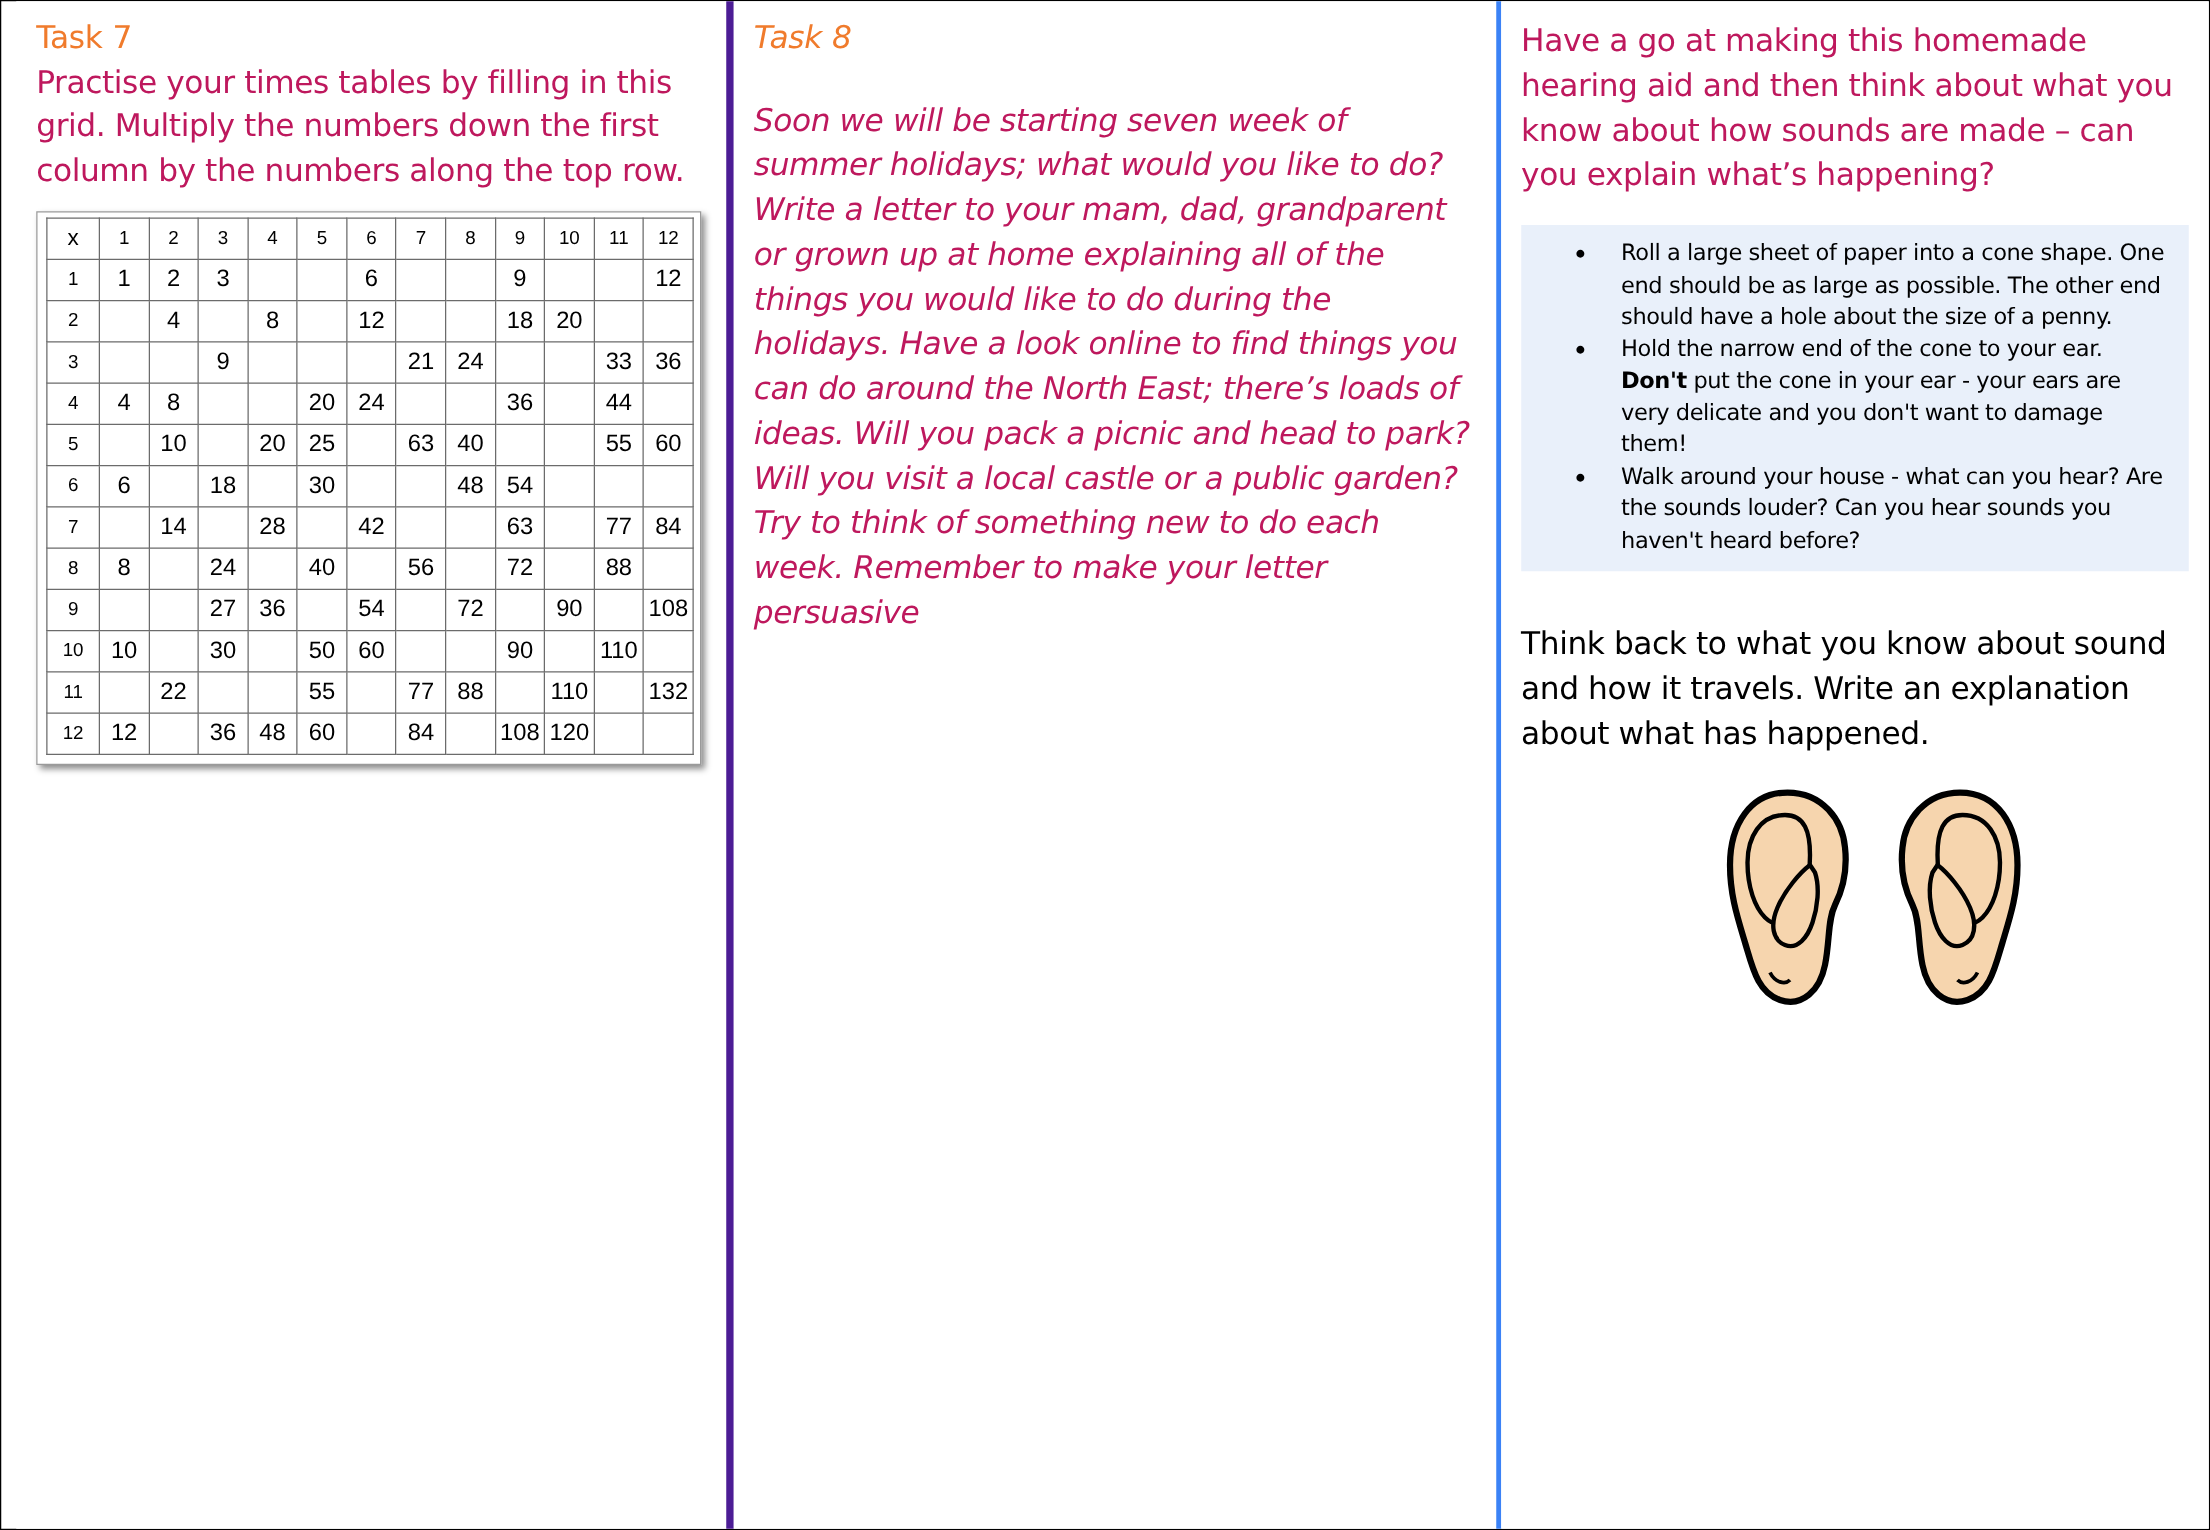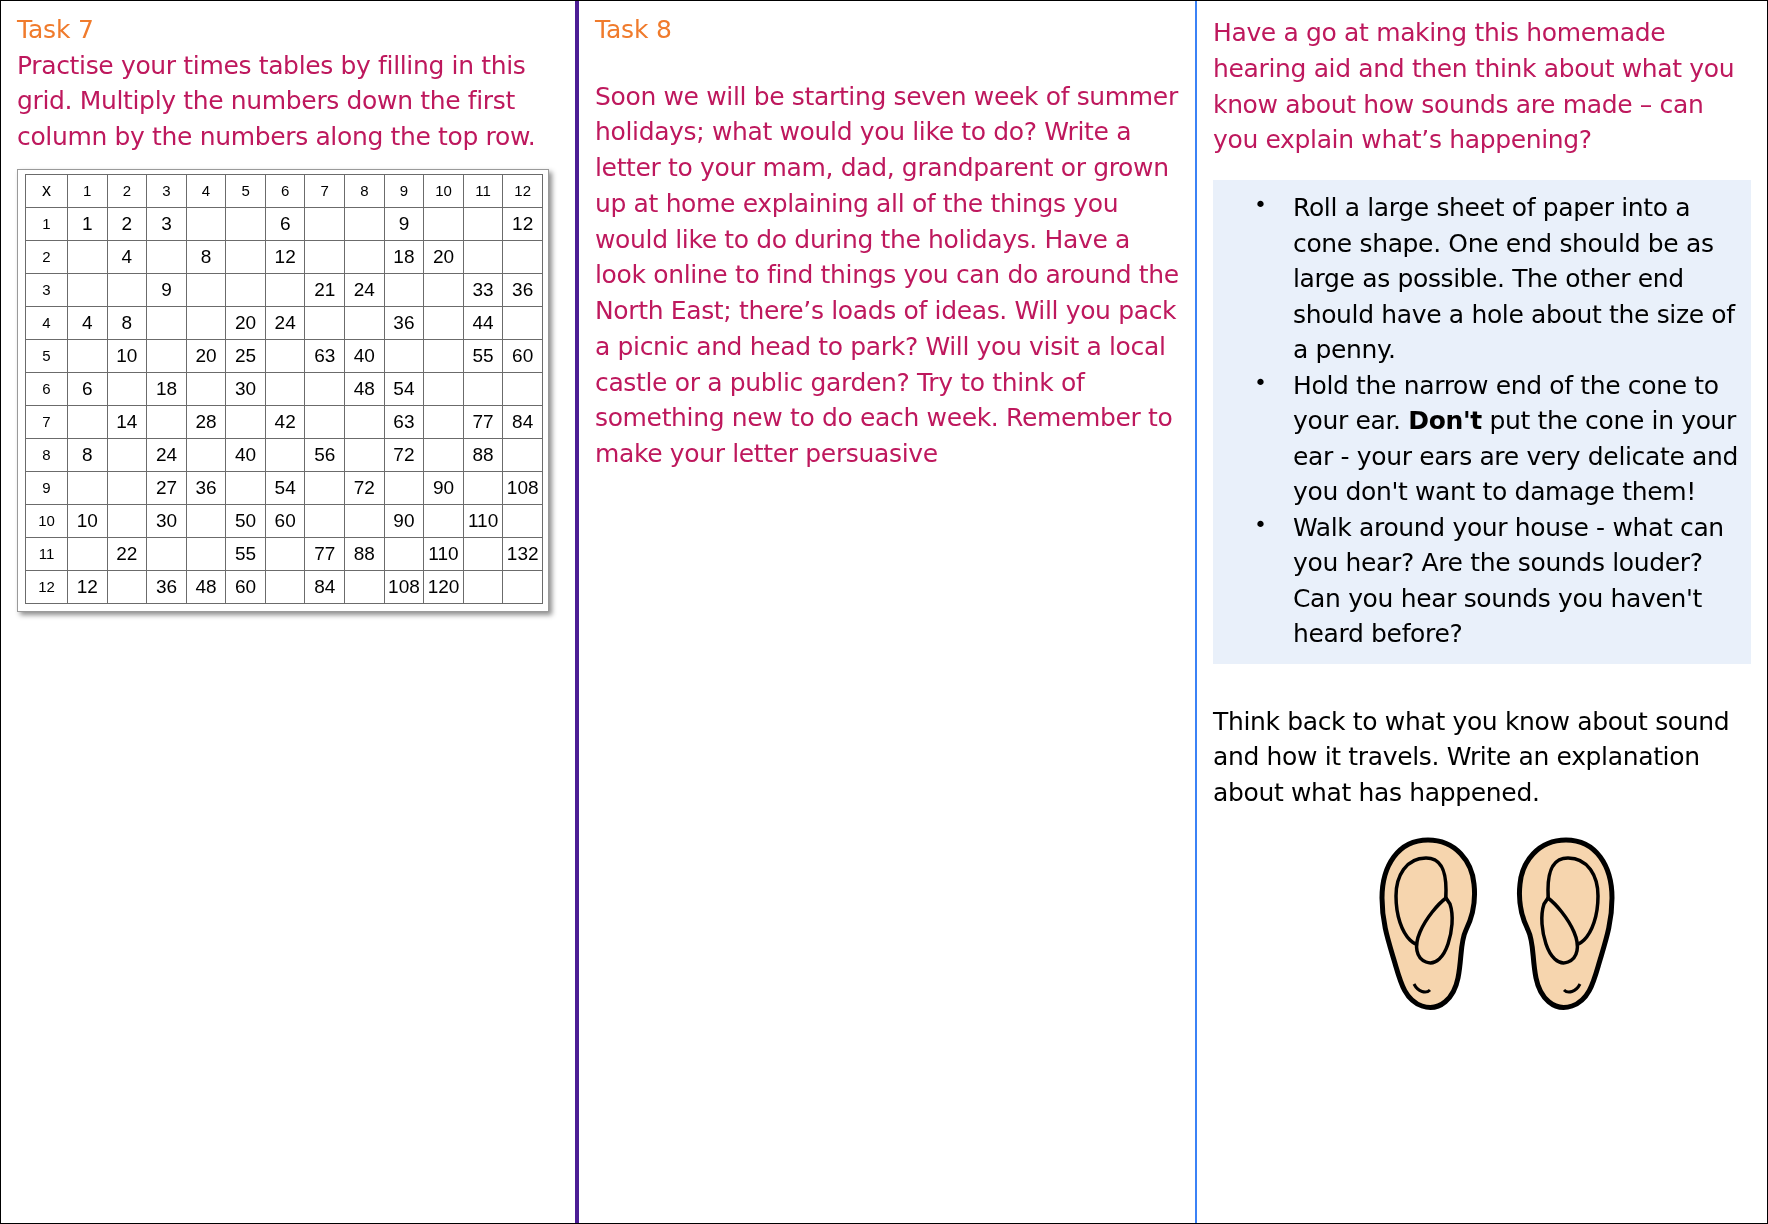--- a/index.html
+++ b/index.html
@@ -22,22 +22,22 @@
     border-top: 1px solid #000;
     background: #fff;
   }
 
   .task-col {
     position: relative;
     padding: 14px 16px 0 16px;
     background: #fff;
     overflow: hidden;
   }
-  .col-7 { width: 578px; border-right: 4px solid #4c1d95; }
-  .col-8 { width: 618px; border-right: 2px solid #3b82f6; }
+  .col-7 { width: 578px; border-right: 6px solid #4c1d95; margin-left: 12px; }
+  .col-8 { width: 618px; border-right: 4px solid #3b82f6; font-style: italic; }
   .col-9 { width: 570px; }
 
   .task-heading {
     color: #F07B2C;
     font-size: 25px;
     line-height: 1.18;
     margin: 0 0 3px 0;
     font-family: "DejaVu Sans", sans-serif;
     font-weight: 400;
     letter-spacing: -0.2px;
@@ -90,21 +90,21 @@
     padding: 10px 8px 12px 4px;
   }
   ul.bullets {
     margin: 0;
     padding: 0 4px 0 76px;
     list-style: none;
   }
   ul.bullets li {
     position: relative;
     font-family: "DejaVu Sans", sans-serif;
-    font-size: 25px;
+    font-size: 18px;
     line-height: 1.42;
     color: #000;
     letter-spacing: -0.35px;
     margin-bottom: 0;
   }
   ul.bullets li::before {
     content: "\2022";
     position: absolute;
     left: -39px;
     top: -1px;

